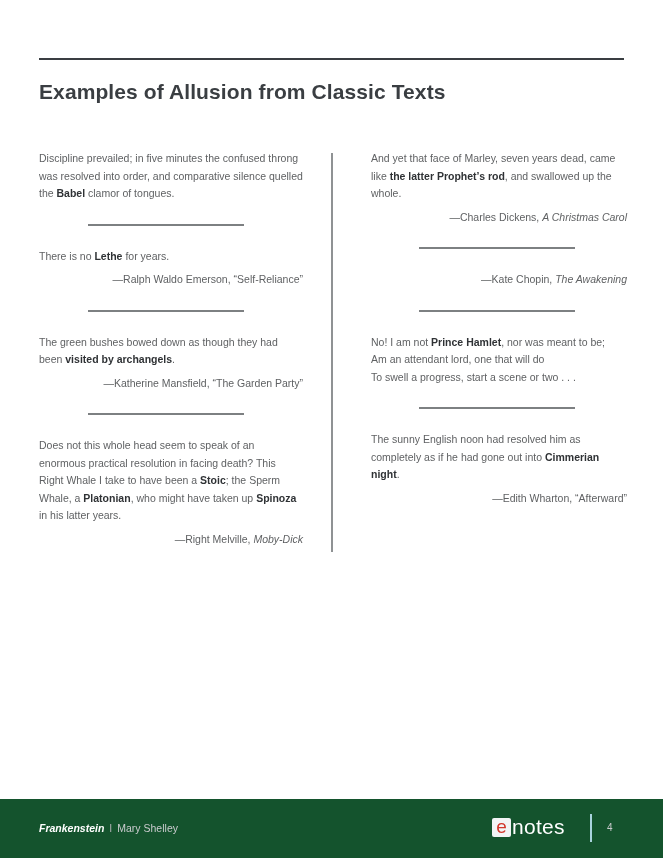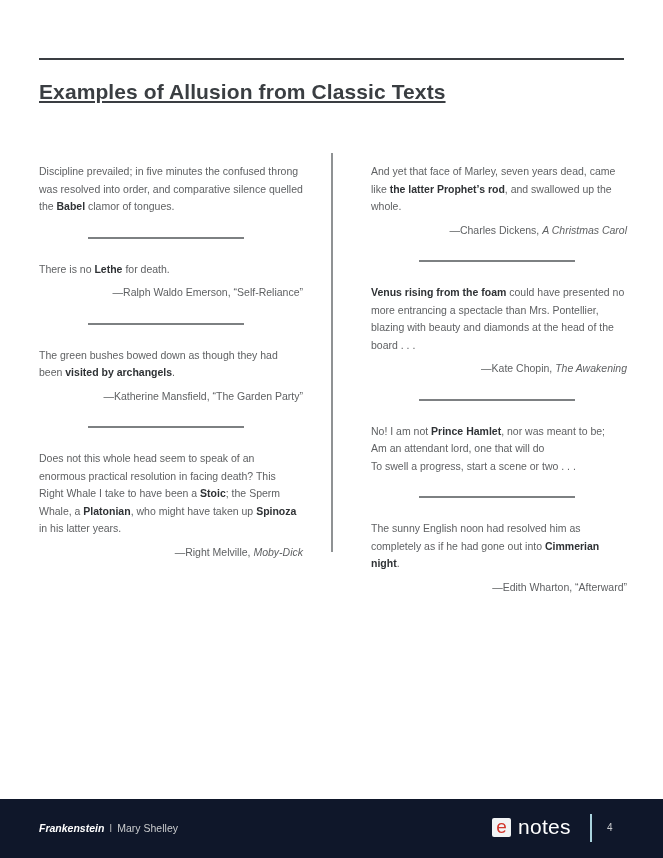--- a/index.html
+++ b/index.html
@@ -7,24 +7,24 @@
       width: 663px; height: 858px; position: relative; overflow: hidden;
       background: #ffffff; font-family: "Liberation Sans", sans-serif;
       color: #5f6163;
     }
     .top-rule {
       position: absolute; left: 39px; top: 58px; width: 585px; height: 2px;
       background: #3a3e42;
     }
     .title {
       position: absolute; left: 39px; top: 80px; margin: 0;
-      font-size: 21px; font-weight: bold; color: #3a3e42; letter-spacing: 0.1px; text-decoration: underline;
+      font-size: 21px; font-weight: bold; color: #3a3e42; letter-spacing: 0.1px;
     }
     .col {
-      position: absolute; top: 163px; width: 264px;
+      position: absolute; top: 150px; width: 264px;
       font-size: 10.5px; line-height: 17.5px;
     }
     .col-left { left: 39px; }
     .col-right { left: 371px; width: 256px; }
     .col-divider {
       position: absolute; left: 331px; top: 153px; width: 2px; height: 399px;
       background: #8f9294;
     }
     .quote { margin: 0; }
     .quote b { color: #2f3235; font-weight: bold; }
@@ -33,69 +33,68 @@
     }
     .attrib i { font-style: italic; }
     .sep {
       width: 156px; height: 2px; background: #7d8082;
       margin: 21px auto 22px auto;
     }
     .col-left .sep { margin-left: 49px; }
     .col-right .sep { margin-left: 48px; }
     .footer {
       position: absolute; left: 0; top: 799px; width: 663px; height: 59px;
-      background: #0f172a;
+      background: #14532d;
     }
     .footer-left {
       position: absolute; left: 39px; top: 23px; font-size: 10.5px; color: #c9cbcd;
     }
     .footer-left .book { font-style: italic; font-weight: bold; color: #ffffff; }
     .footer-left .pipe { margin: 0 5px; color: #aeb1b3; }
     .logo {
       position: absolute; left: 492px; top: 16px; height: 24px;
       display: flex; align-items: center;
     }
     .logo-e {
       display: inline-block; width: 19px; height: 19px; background: #f2f4f5;
       color: #d2372c; font-size: 19px; line-height: 17px; text-align: center;
       border-radius: 2px; font-weight: normal;
     }
-    .logo-rest { color: #ffffff; font-size: 21px; margin-left: 7px; letter-spacing: 0.3px; }
+    .logo-rest { color: #ffffff; font-size: 21px; margin-left: 1px; letter-spacing: 0.3px; }
     .footer-divider {
       position: absolute; left: 590px; top: 15px; width: 2px; height: 28px;
       background: #a9d3dd;
     }
     .page-num {
       position: absolute; left: 607px; top: 23px; font-size: 10px; color: #c9cbcd;
     }
   </style>
 </head>
 <body>
 
 <div class="top-rule"></div>
 <h1 class="title">Examples of Allusion from Classic Texts</h1>
 
 <div class="col col-left">
     <p class="quote"><span>Discipline prevailed; in five minutes the confused throng was resolved into order, and comparative silence quelled the </span><b>Babel</b><span> clamor of tongues.</span></p>
     <div class="sep"></div>
-    <p class="quote"><span>There is no </span><b>Lethe</b><span> for death.</span></p>
+    <p class="quote"><span>There is no </span><b>Lethe</b><span> for years.</span></p>
     <p class="attrib"><span>—Ralph Waldo Emerson, </span><span>“Self-Reliance”</span></p>
     <div class="sep"></div>
     <p class="quote"><span>The green bushes bowed down as though they had been </span><b>visited by archangels</b><span>.</span></p>
     <p class="attrib"><span>—Katherine Mansfield, </span><span>“The Garden Party”</span></p>
     <div class="sep"></div>
     <p class="quote"><span>Does not this whole head seem to speak of an enormous practical resolution in facing death? This Right Whale I take to have been a </span><b>Stoic</b><span>; the Sperm Whale, a </span><b>Platonian</b><span>, who might have taken up </span><b>Spinoza</b><span> in his latter years.</span></p>
     <p class="attrib"><span>—Right Melville, </span><i>Moby-Dick</i></p>
   </div>
 <div class="col-divider"></div>
 <div class="col col-right">
     <p class="quote"><span>And yet that face of Marley, seven years dead, came like </span><b>the latter Prophet’s rod</b><span>, and swallowed up the whole.</span></p>
     <p class="attrib"><span>—Charles Dickens, </span><i>A Christmas Carol</i></p>
     <div class="sep"></div>
-    <p class="quote"><b>Venus rising from the foam</b><span> could have presented no more entrancing a spectacle than Mrs. Pontellier, blazing with beauty and diamonds at the head of the board . . .</span></p>
     <p class="attrib"><span>—Kate Chopin, </span><i>The Awakening</i></p>
     <div class="sep"></div>
     <p class="quote"><span>No! I am not </span><b>Prince Hamlet</b><span>, nor was meant to be;<br>Am an attendant lord, one that will do<br>To swell a progress, start a scene or two . . .</span></p>
     <div class="sep"></div>
     <p class="quote"><span>The sunny English noon had resolved him as completely as if he had gone out into </span><b>Cimmerian night</b><span>.</span></p>
     <p class="attrib"><span>—Edith Wharton, </span><span>“Afterward”</span></p>
   </div>
 
 <div class="footer">
   <div class="footer-left">

